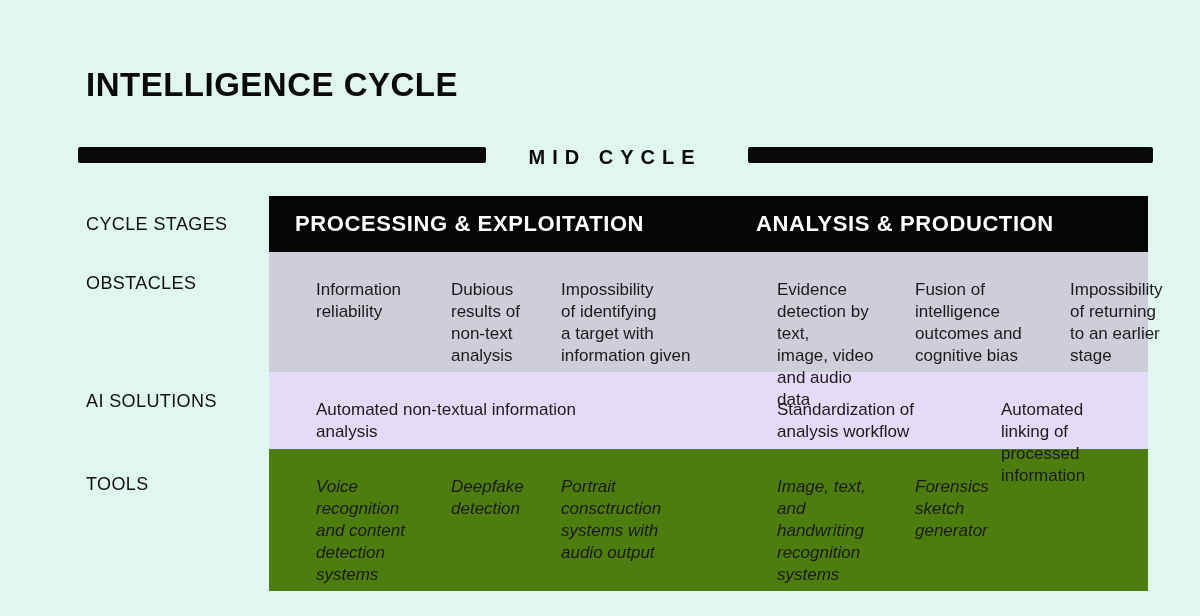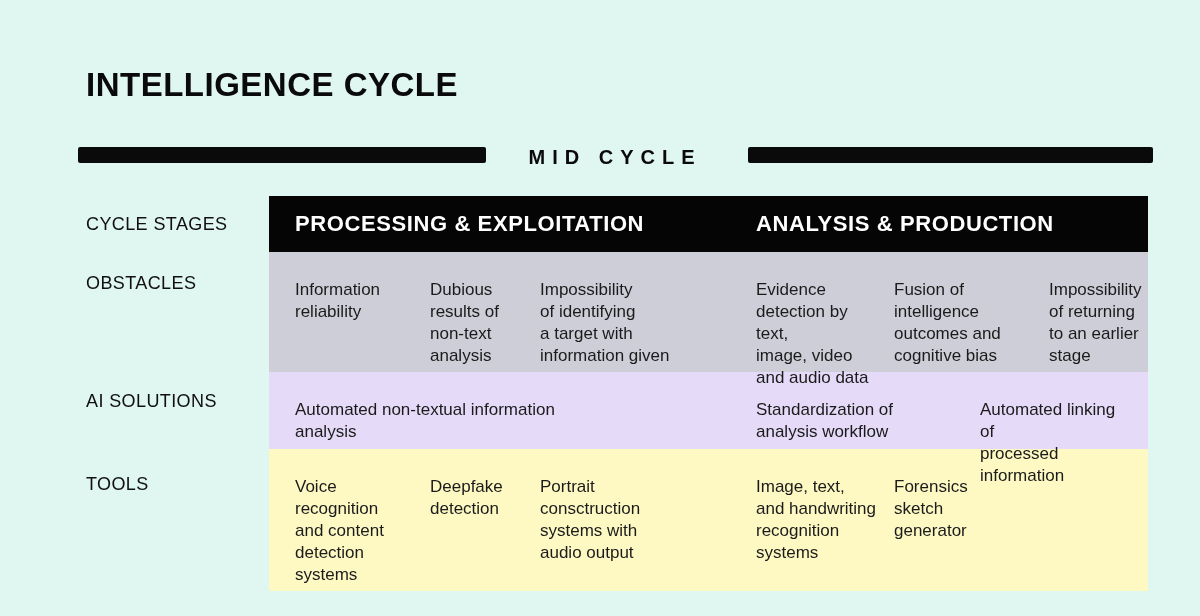--- a/index.html
+++ b/index.html
@@ -76,32 +76,33 @@
   }
   .t-left  .thead { padding-left: 18px; }
   .t-right .thead { padding-left: 20px; }
 
   .trow { width: 100%; }
   .t-left  .trow { padding: 19px 14px 0 18px; }
   .t-right .trow { padding: 19px 12px 0 20px; }
 
   .row-obstacles { height: 120px; background: #ceced8; }
   .row-solutions { height: 77px;  background: #e5dbf8; }
-  .row-tools     { height: 142px; background: #fef9c3; }
+  .row-tools     { height: 142px; background: #4d7c0f; font-style: italic; }
 
   .l-grid     { display: grid; grid-template-columns: 135px 110px 1fr; }
   .r-grid     { display: grid; grid-template-columns: 138px 155px 1fr; }
   .r-sol-grid { display: grid; grid-template-columns: 224px 1fr; }
 
   .cell {
     font-size: 17px;
     line-height: 22px;
     color: #1b1b1b;
     white-space: pre-line;
     padding-right: 6px;
+    margin-left: 21px;
   }
 </style>
 </head>
 <body>
 
 <div class="canvas">
 
   <h1 class="page-title">INTELLIGENCE CYCLE</h1>
 
   <div class="divider-line left"></div>

